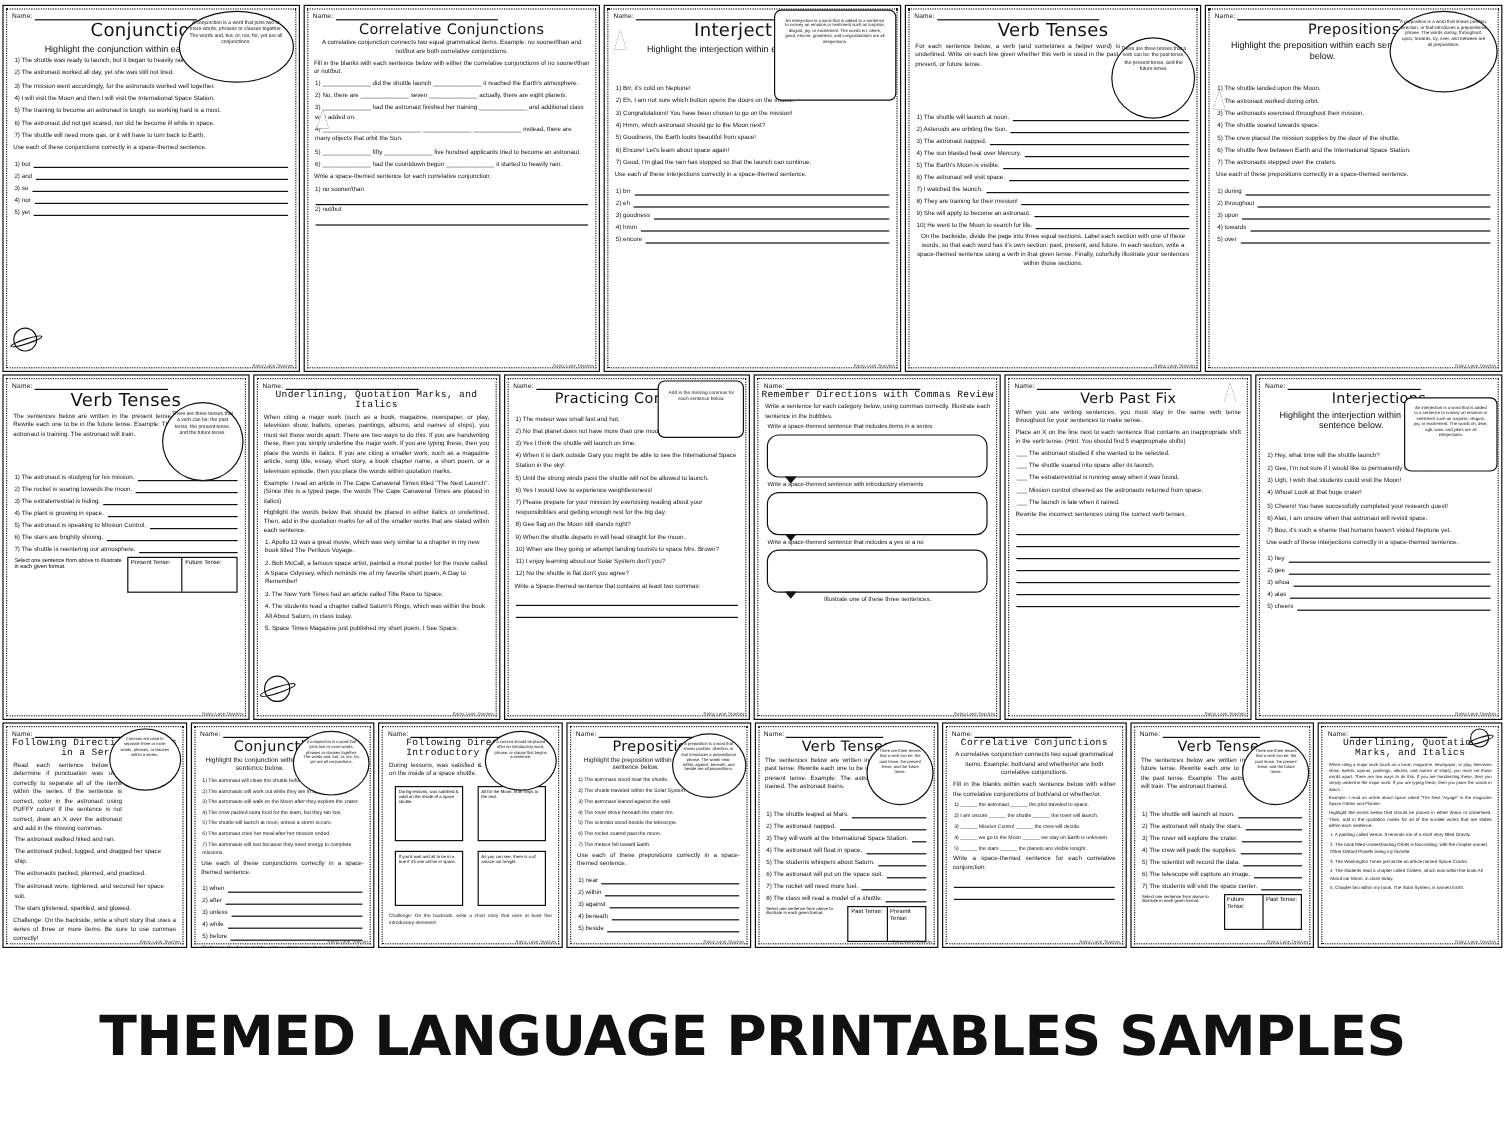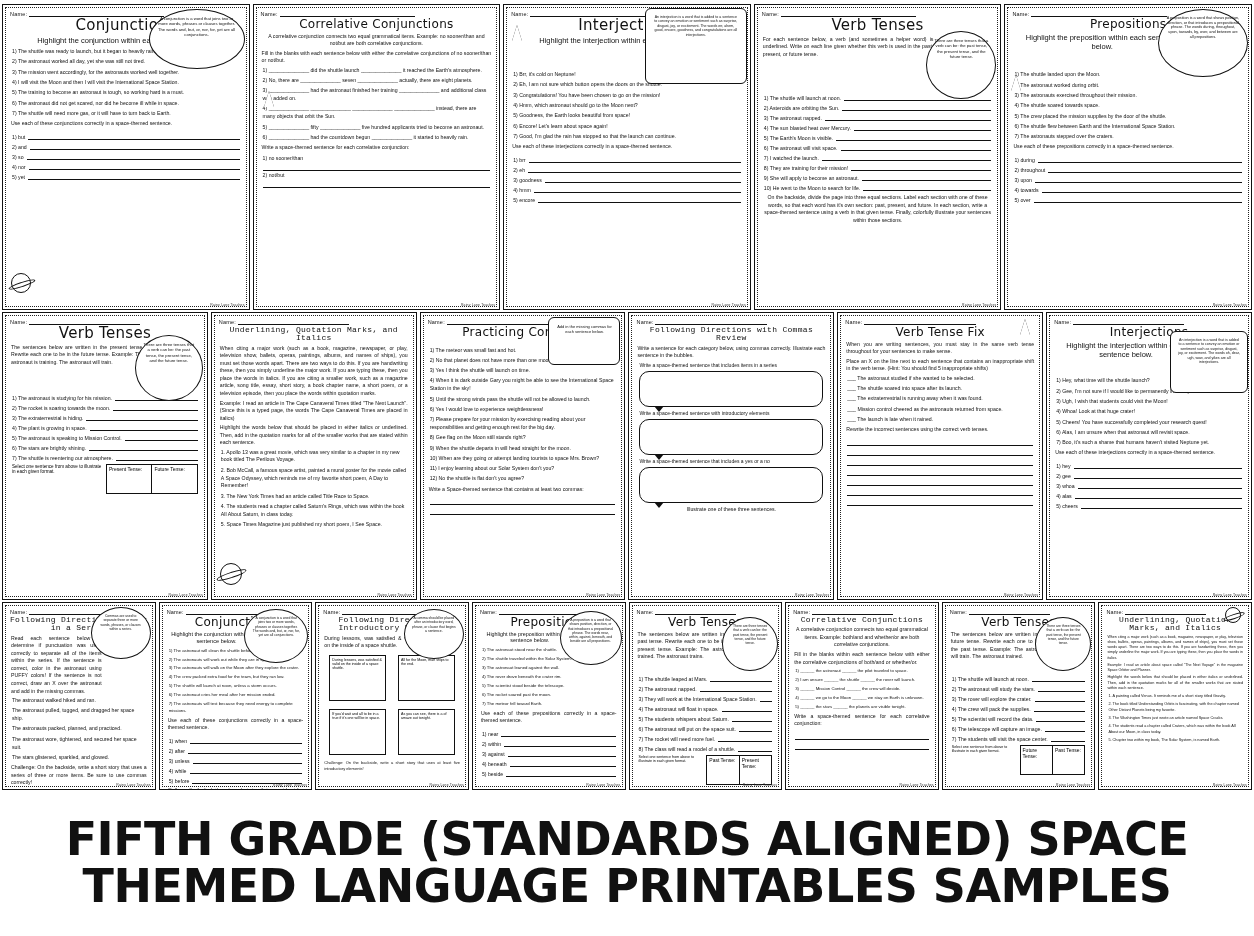--- a/index.html
+++ b/index.html
@@ -603,35 +603,35 @@
           </div>
         <div class="ruleitem">
             <span class="line"></span>
           </div>
       </div>
       <div class="footer-credit">Rainy Lane Teaches</div>
     </div>
 
     <div class="sheet">
       <div class="nameline"><span>Name:</span> <span class="ln"></span></div>
-      <div class="title tiny">Following Directions with Commas Review</div>
+      <div class="title tiny">Remember Directions with Commas Review</div>
       <div class="para">Write a sentence for each category below, using commas correctly. Illustrate each sentence in the bubbles.</div>
       <div class="lbl-sm">Write a space-themed sentence that includes items in a series</div>
       <div class="bubble"></div>
       <div class="lbl-sm">Write a space-themed sentence with introductory elements</div>
       <div class="bubble"></div>
       <div class="lbl-sm">Write a space-themed sentence that includes a yes or a no</div>
       <div class="bubble"></div>
       <div class="para c">Illustrate one of these three sentences.</div>
       <div class="footer-credit">Rainy Lane Teaches</div>
     </div>
 
     <div class="sheet">
       <div class="nameline"><span>Name:</span> <span class="ln"></span></div>
-      <div class="title sm">Verb Tense Fix</div>
+      <div class="title sm">Verb Past Fix</div>
       <div class="para">When you are writing sentences, you must stay in the same verb tense throughout for your sentences to make sense.</div>
       <div class="para">Place an X on the line next to each sentence that contains an inappropriate shift in the verb tense. (Hint: You should find 5 inappropriate shifts)</div>
       <div class="items">
         <div class="item">
             <span class="txt">___ The astronaut studied if she wanted to be selected.</span>
           </div>
         <div class="item">
             <span class="txt">___ The shuttle soared into space after its launch.</span>
           </div>
         <div class="item">
@@ -1032,15 +1032,14 @@
             <span class="txt">5. Chapter two within my book, The Solar System, is named Earth.</span>
           </div>
       </div>
       <div class="planet" style="right:10px;top:4px;width:14px;height:14px;"></div>
       <div class="footer-credit">Rainy Lane Teaches</div>
     </div>
   </div>
 </div>
 
 <div class="banner">
-  <div>FIFTH GRADE (STANDARDS ALIGNED) SPACE</div>
   <div>THEMED LANGUAGE PRINTABLES SAMPLES</div>
 </div>
 
 </body></html>

